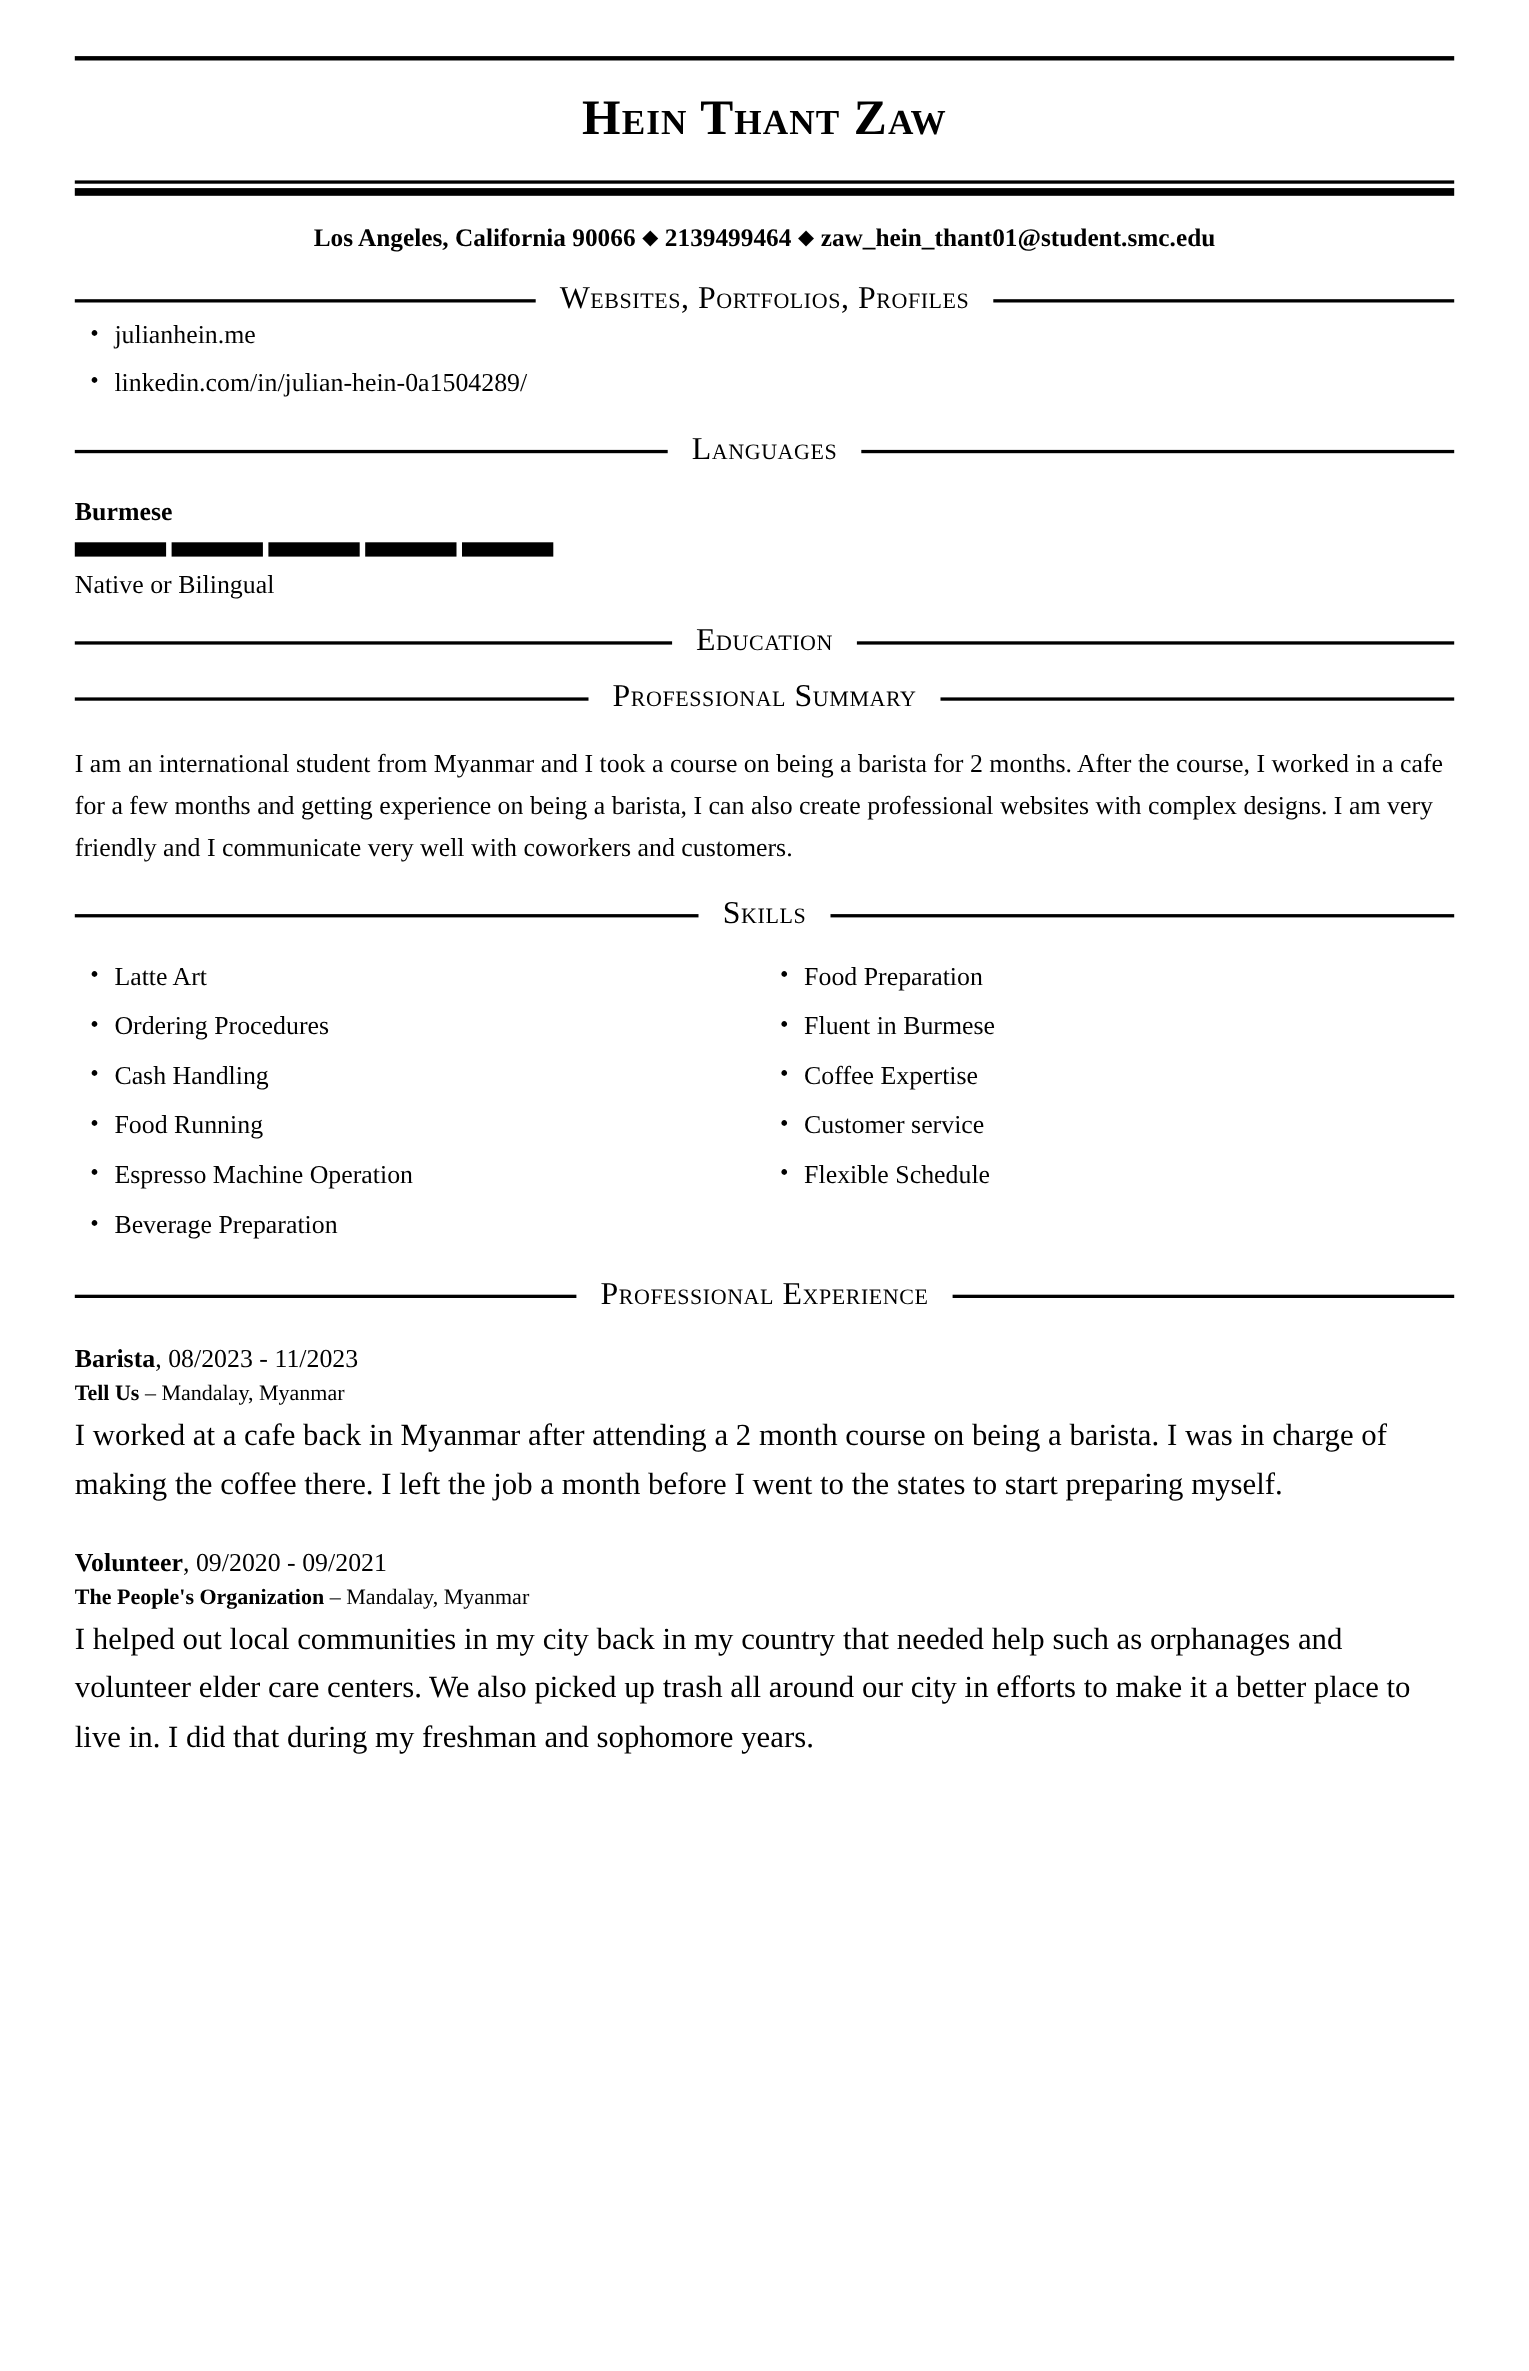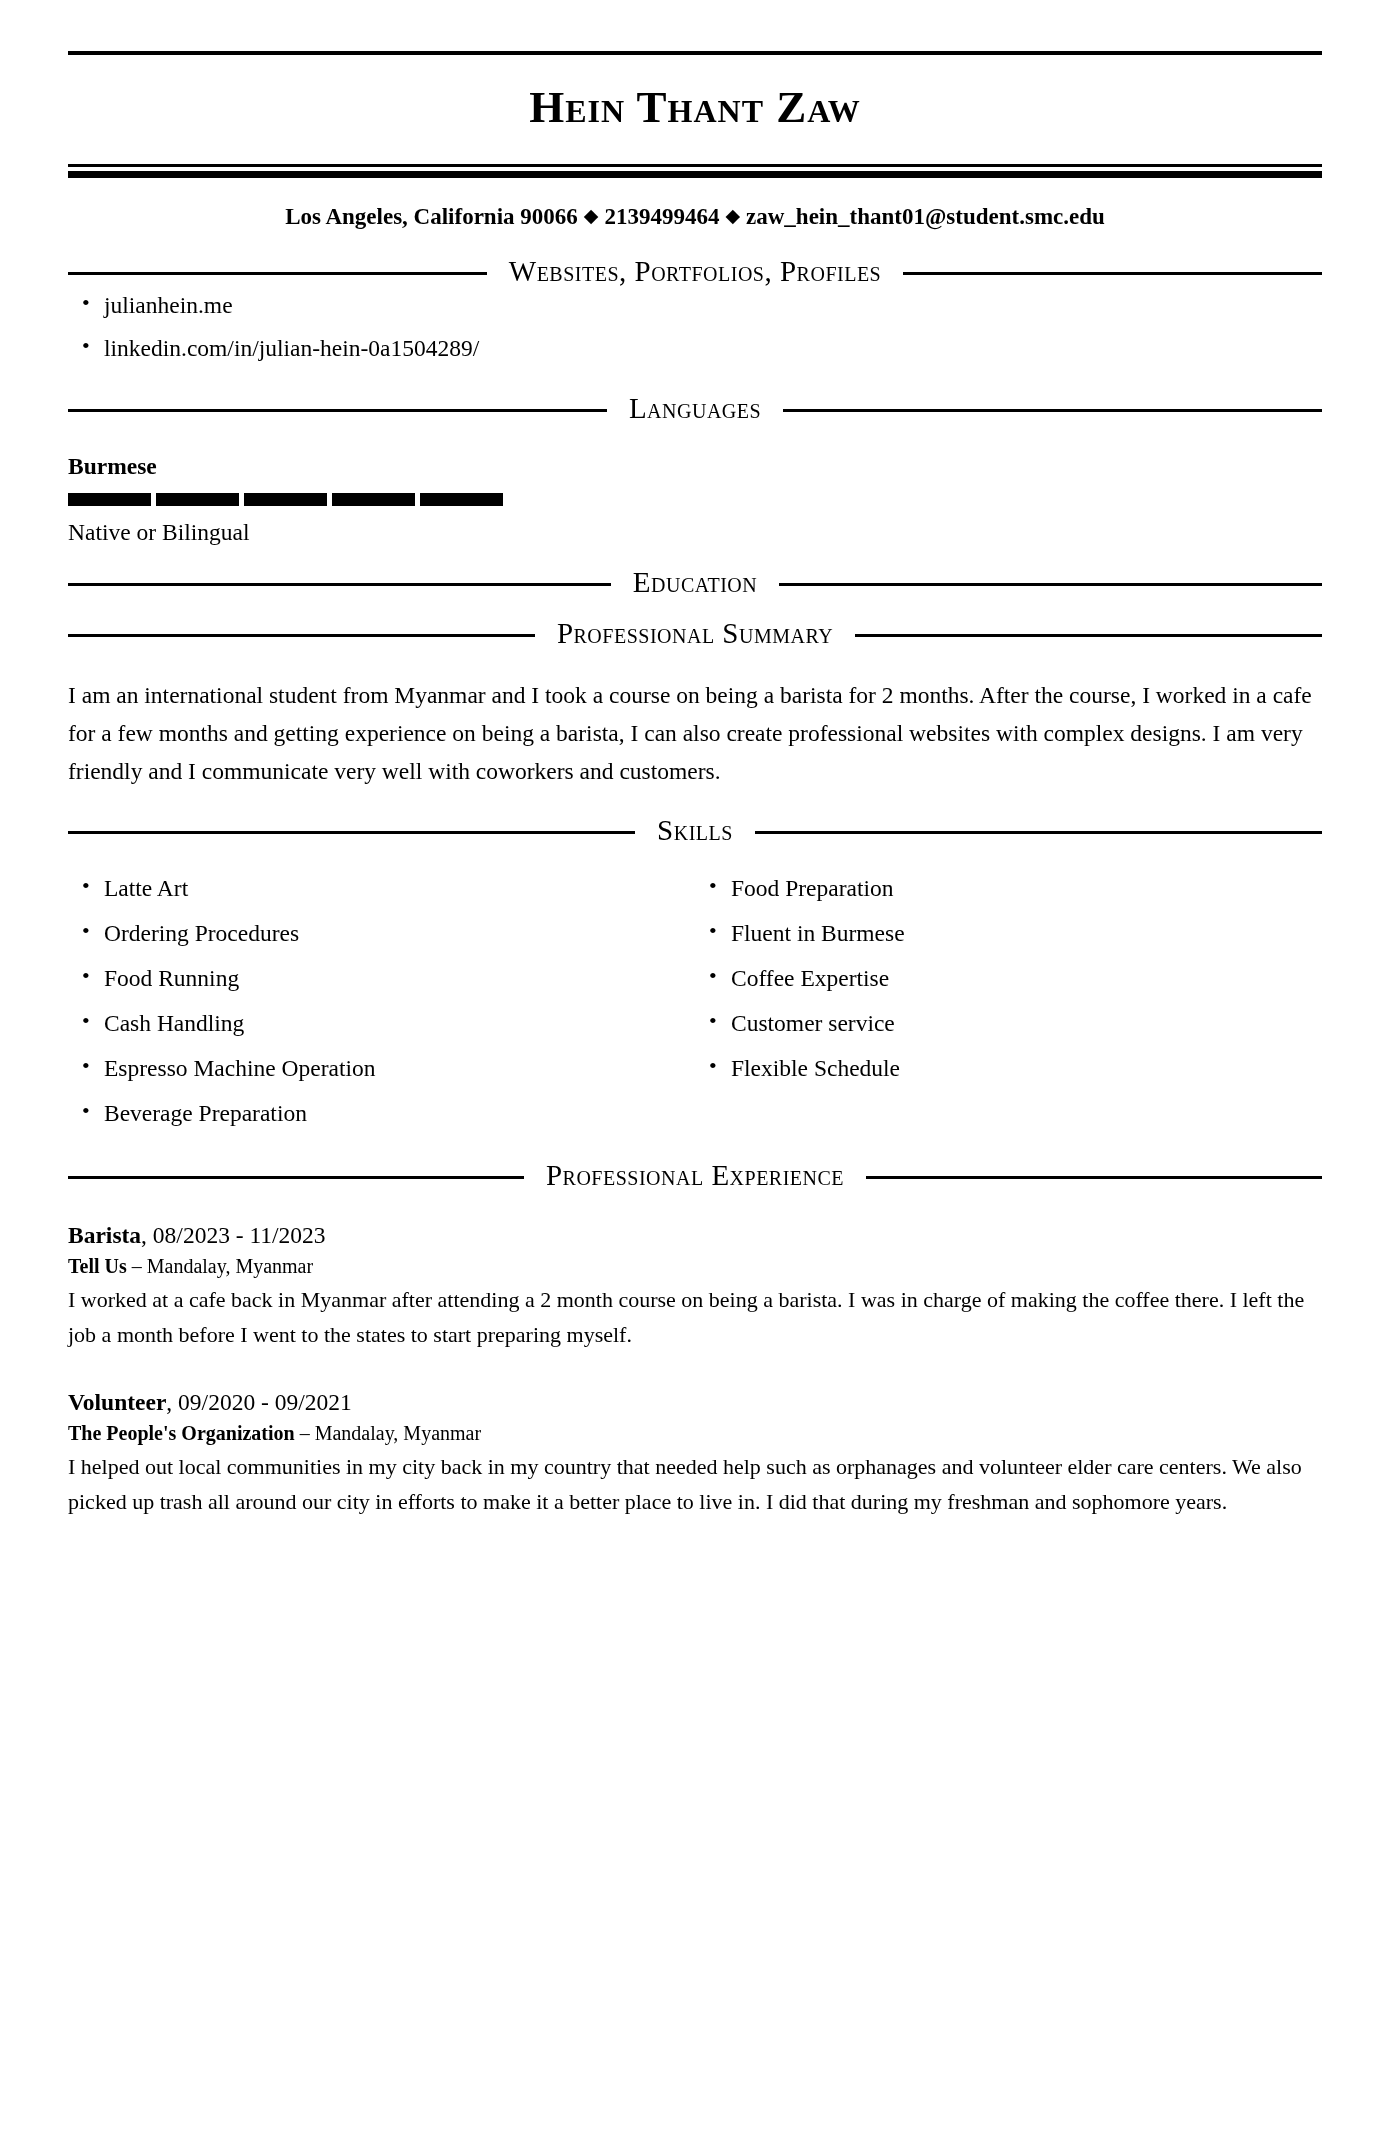--- a/index.html
+++ b/index.html
@@ -180,21 +180,21 @@
     font-size: 23.5px;
     line-height: 1.45;
   }
   .exp-title b { font-weight: bold; }
   .exp-org {
     font-size: 20px;
     line-height: 1.45;
   }
   .exp-org b { font-weight: bold; }
   .exp-desc {
-    font-size: 22px;
+    font-size: 28px;
     line-height: 1.58;
     margin-top: 2px;
   }
 
   .sec-gap-sm { height: 22px; }
   .sec-gap-md { height: 28px; }
 </style>
 </head>
 <body>
 
@@ -271,22 +271,22 @@
   <div class="section-head">
     <div class="rule"></div>
     <div class="title">Skills</div>
     <div class="rule"></div>
   </div>
 
   <div class="skills-wrap">
     <ul class="plain skills-col">
       <li><span>Latte Art</span></li>
       <li><span>Ordering Procedures</span></li>
+      <li><span>Cash Handling</span></li>
       <li><span>Food Running</span></li>
-      <li><span>Cash Handling</span></li>
       <li><span>Espresso Machine Operation</span></li>
       <li><span>Beverage Preparation</span></li>
     </ul>
     <ul class="plain skills-col">
       <li><span>Food Preparation</span></li>
       <li><span>Fluent in Burmese</span></li>
       <li><span>Coffee Expertise</span></li>
       <li><span>Customer service</span></li>
       <li><span>Flexible Schedule</span></li>
     </ul>

